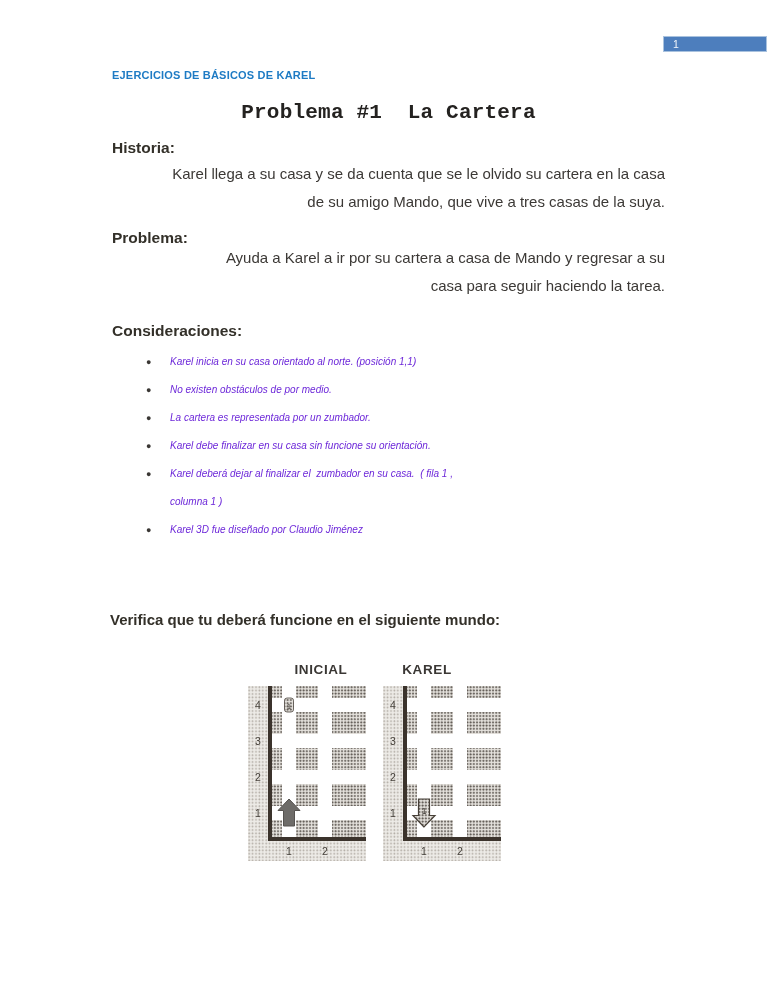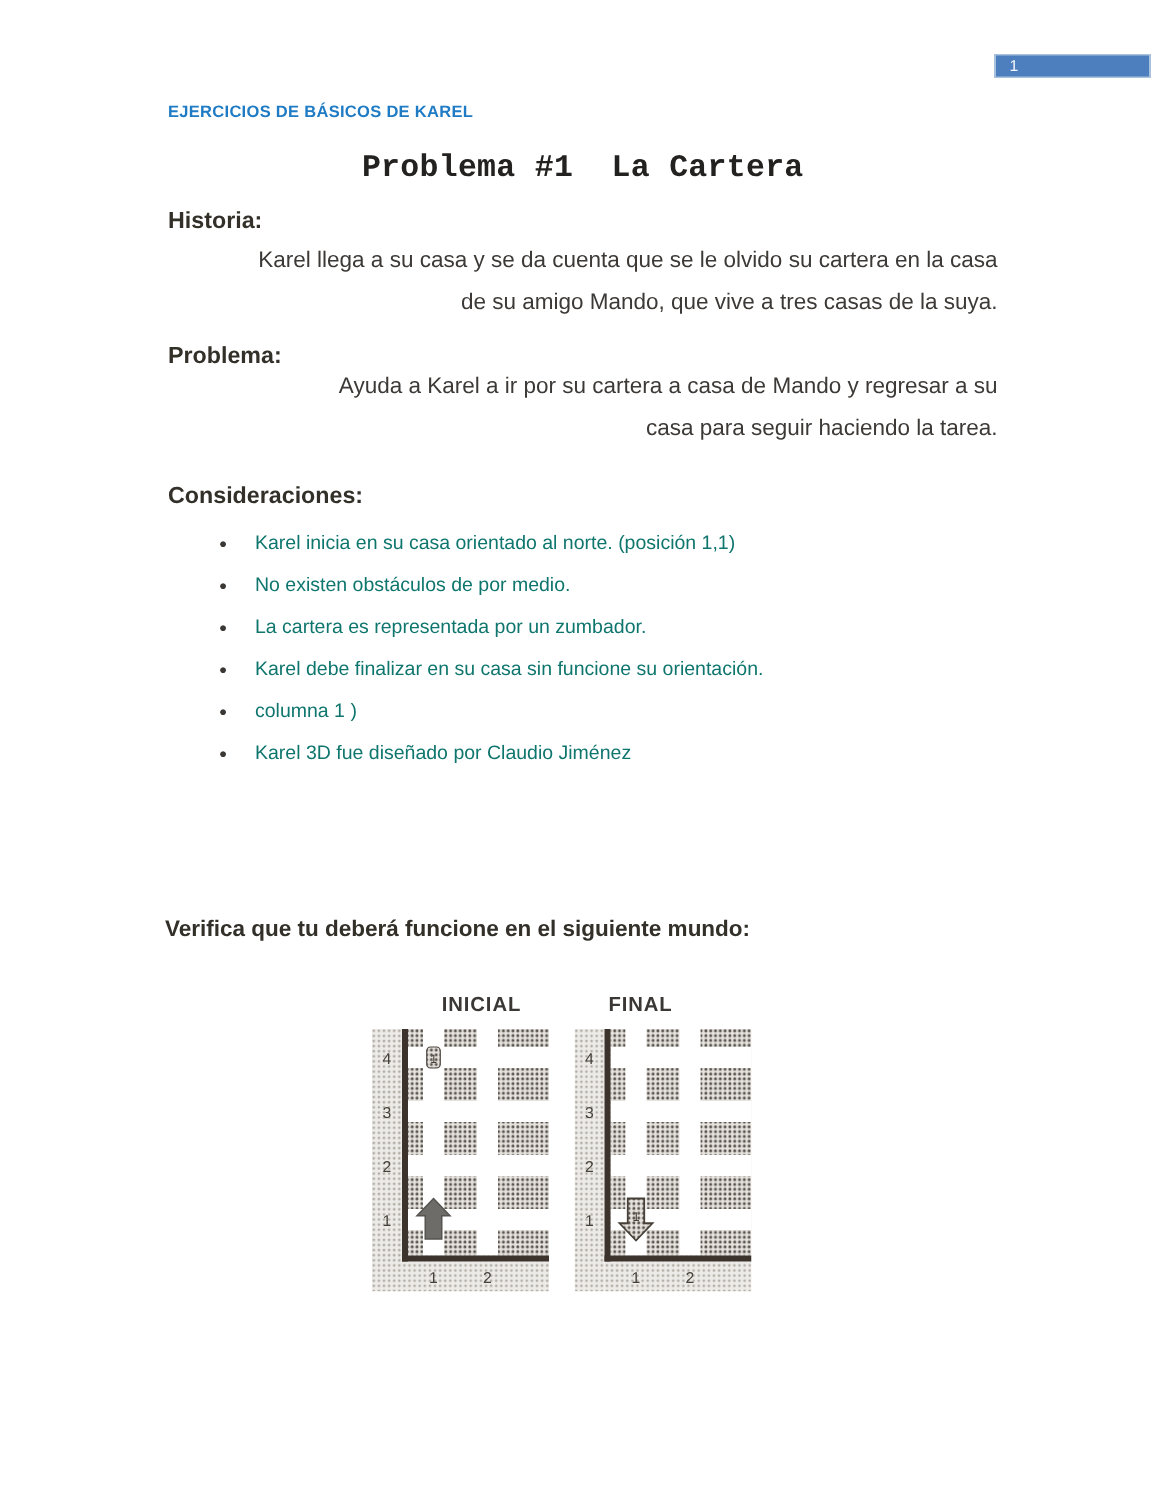--- a/index.html
+++ b/index.html
@@ -23,21 +23,21 @@
     left:112px;top:101px;width:553px;text-align:center;
     font-family:Liberation Mono, monospace;font-weight:700;font-size:21px;
     color:#242220;white-space:pre;letter-spacing:0.2px;
   }
   .h-sec{font-size:15.5px;font-weight:700;color:#333029;white-space:pre;}
   .body-lines{width:553px;font-size:15px;line-height:28px;color:#3c3936;}
   .body-lines div{white-space:pre;text-align:right;}
   .indent-first{text-indent:57px;}
   ul.bullets{
     left:112px;top:348px;width:553px;margin:0;padding:0;list-style:none;
-    font-size:13px;line-height:28px;color:#0f766e;
+    font-size:10px;line-height:28px;color:#6d28d9;font-style:italic;
   }
   ul.bullets li{position:relative;padding-left:58px;}
   ul.bullets li::before{
     content:"\25CF";position:absolute;left:34px;top:0;font-size:9px;color:#3a3734;
   }
   ul.bullets li div{white-space:pre-wrap;}
   .verify{left:110px;top:611px;font-size:15px;font-weight:700;color:#333029;white-space:pre;}
   .world-label{
     top:662px;width:80px;text-align:center;font-size:13.5px;font-weight:700;
     color:#3a3734;letter-spacing:0.6px;white-space:pre;
@@ -77,31 +77,32 @@
   <li>
       <div>No existen obstáculos de por medio.</div>
     </li>
   <li>
       <div>La cartera es representada por un zumbador.</div>
     </li>
   <li>
       <div>Karel debe finalizar en su casa sin funcione su orientación.</div>
     </li>
   <li>
+    <div>Karel deberá dejar al finalizar el  zumbador en su casa.  ( fila 1 ,</div>
     <div>columna 1 )</div>
   </li>
   <li>
       <div>Karel 3D fue diseñado por Claudio Jiménez</div>
     </li>
 </ul>
 
 <div class="abs verify">Verifica que tu deberá funcione en el siguiente mundo:</div>
 
 <div class="abs world-label" style="left:281px">INICIAL</div>
-<div class="abs world-label" style="left:387px">FINAL</div>
+<div class="abs world-label" style="left:387px">KAREL</div>
 
 <svg class="abs world-svg" style="left:248px" width="118" height="175" viewBox="0 0 118 175">
   <defs>
     <pattern id="p1d" width="3.2" height="3.2" patternUnits="userSpaceOnUse">
       <rect width="3.2" height="3.2" fill="#e6e3de"></rect>
       <circle cx="1.2" cy="1.2" r="1" fill="#5a544e"></circle>
     </pattern>
     <pattern id="p1l" width="3.4" height="3.4" patternUnits="userSpaceOnUse">
       <rect width="3.4" height="3.4" fill="#edebe7"></rect>
       <circle cx="1.2" cy="1.2" r="0.9" fill="#b3ada6"></circle>

